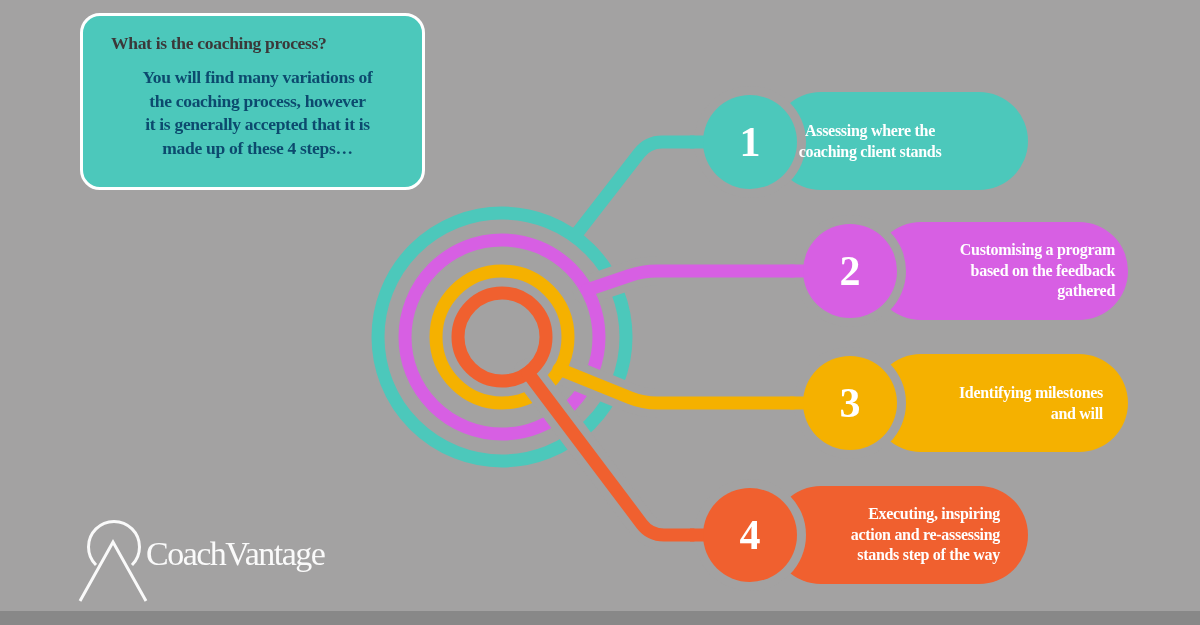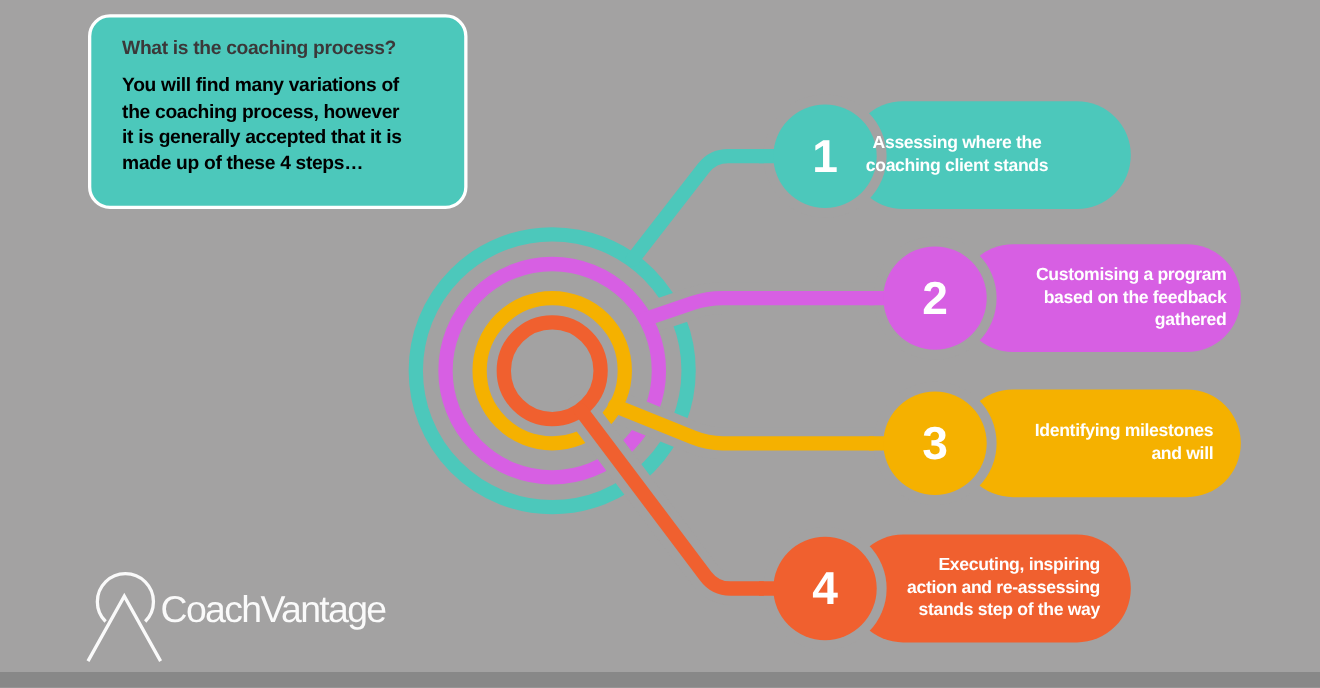--- a/index.html
+++ b/index.html
@@ -1,21 +1,21 @@
 <!DOCTYPE html>
 <html><head>
 <meta charset="utf-8">
 <style>
   html, body { margin: 0; padding: 0; background: #888; }
   .canvas {
     position: relative;
     width: 1200px;
     height: 611px;
     overflow: hidden;
-    font-family: Liberation Sans, sans-serif;
+    font-family: Liberation Serif, serif;
   }
   .diagram-svg { position: absolute; left: 0; top: 0; }
 
   .intro-box {
     position: absolute;
     left: 80px; top: 13px;
     width: 345px; height: 177px;
     box-sizing: border-box;
     border: 3px solid #ffffff;
     border-radius: 20px;
@@ -23,24 +23,25 @@
   }
   .intro-title {
     font-size: 17.5px;
     font-weight: bold;
     letter-spacing: -0.3px;
   }
   .intro-body {
     margin-top: 12px;
     font-size: 17.5px;
     font-weight: bold;
-    color: #000000;
+    color: #0c4a6e;
     line-height: 23.5px;
     letter-spacing: -0.3px;
     white-space: pre-line;
+    text-align: center;
   }
 
   .step-label {
     position: absolute;
     width: 260px;
     text-align: right;
     color: #ffffff;
     font-weight: bold;
     font-size: 16px;
     line-height: 20.5px;

